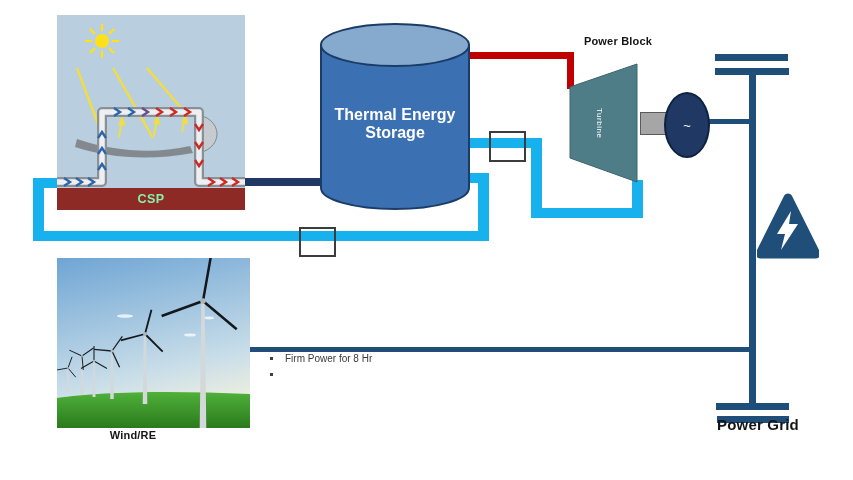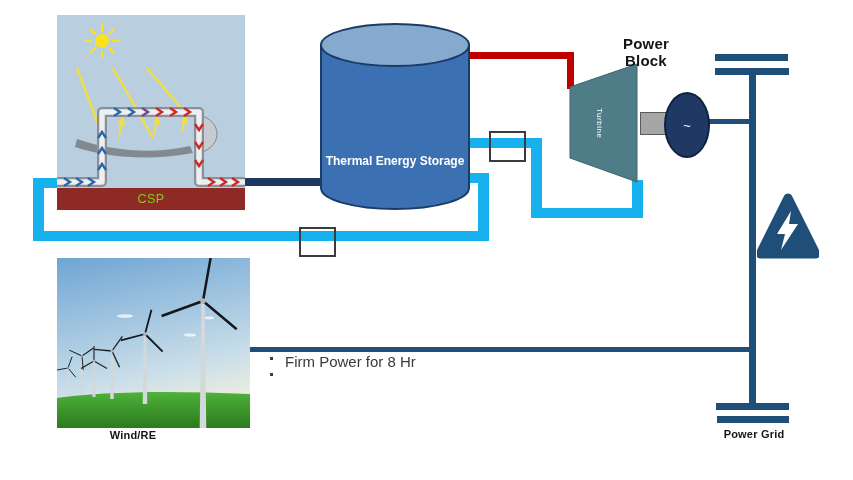--- a/index.html
+++ b/index.html
@@ -18,35 +18,35 @@
   .pipe-htf{background:var(--htf_pipe,#1F3864);}
   .wire{background:var(--electrical,#1F4E79);}
 
   .valve{border:2px solid #3c3c3c;background:transparent;}
 
   .lbl{color:#151515;font-weight:bold;text-align:center;letter-spacing:.2px;}
   .lbl-white{color:#ffffff;font-weight:bold;text-align:center;}
 
   
   .csp-banner{background:var(--csp_banner,#8E2A25);display:flex;align-items:center;justify-content:center;}
-  .csp-banner span{color:#84cc16;font-weight:normal;font-size:12.5px;letter-spacing:.5px;}
+  .csp-banner span{color:#86efac;font-weight:bold;font-size:12.5px;letter-spacing:.5px;}
 
   
   .generator{background:var(--generator_fill,#1F3864);border:2px solid #0e2240;border-radius:50%;
              display:flex;align-items:center;justify-content:center;color:#fff;font-size:13px;}
   .shaft{background:#a6a6a6;border:1px solid #5a5a5a;}
 
   .turbine-label{writing-mode:vertical-rl;color:#fff;font-size:8px;letter-spacing:.5px;
                  display:flex;align-items:center;justify-content:center;}
 
   
   .notes{display:flex;flex-direction:column;gap:4px;}
   .note-row{display:flex;align-items:flex-start;height:12px;}
   .note-bullet{width:3px;height:3px;background:#3f3f3f;margin:4px 12px 0 0;flex:0 0 auto;}
-  .note-text{font-size:15px;color:#3a3a3a;white-space:nowrap;}
+  .note-text{font-size:10px;color:#3a3a3a;white-space:nowrap;}
 </style>
 </head>
 <body>
 
 <div id="canvas">
 
   <div class="abs z-pipe pipe-hot" style="left:468px;top:52px;width:106px;height:7px;"></div>
   <div class="abs z-pipe pipe-hot" style="left:567px;top:52px;width:7px;height:37px;"></div>
 
   <div class="abs z-pipe pipe-htf" style="left:244px;top:178px;width:78px;height:8px;"></div>
@@ -144,44 +144,44 @@
   <div class="abs z-shape csp-banner" style="left:57px;top:188px;width:188px;height:22px;">
     <span>CSP</span>
   </div>
 
   <div class="abs z-shape" style="left:318px;top:20px;width:154px;height:192px;">
     <svg width="154" height="192" viewBox="0 0 154 192">
       <path d="M3,25 L151,25 L151,168 A74,21 0 0 1 3,168 Z" fill="#3B70B2" stroke="#1A3C66" stroke-width="2"></path>
       <ellipse cx="77" cy="25" rx="74" ry="21" fill="#86AACD" stroke="#1A3C66" stroke-width="2"></ellipse>
     </svg>
   </div>
-  <div class="abs z-label lbl-white" style="left:320px;top:106px;width:150px;font-size:12px;margin-top:48px;">Thermal Energy Storage</div>
-
-  <div class="abs z-label lbl" style="left:601px;top:35px;width:90px;font-size:15px;">Power Block</div>
+  <div class="abs z-label lbl-white" style="left:320px;top:106px;width:150px;font-size:16px;">Thermal Energy Storage</div>
+
+  <div class="abs z-label lbl" style="left:573px;top:35px;width:90px;font-size:11px;">Power Block</div>
 
   <div class="abs z-shape" style="left:568px;top:62px;width:72px;height:122px;">
     <svg width="72" height="122" viewBox="0 0 72 122">
       <polygon points="2,25 69,2 69,120 2,96" fill="#4E7D88" stroke="#3C6470" stroke-width="1"></polygon>
     </svg>
   </div>
   <div class="abs z-label turbine-label" style="left:592px;top:94px;width:14px;height:58px;">Turbine</div>
 
   <div class="abs z-shape shaft" style="left:640px;top:112px;width:25px;height:21px;"></div>
 
   <div class="abs z-shape generator" style="left:664px;top:92px;width:42px;height:62px;">
     <span>~</span>
   </div>
 
   <div class="abs z-shape" style="left:757px;top:191px;width:62px;height:72px;">
     <svg width="62" height="72" viewBox="0 0 62 72">
       <path d="M31,7 L59,63 L3,63 Z" fill="#1F4E79" stroke="#1F4E79" stroke-width="9" stroke-linejoin="round"></path>
       <polygon points="34,20 20,43 28,43 24,59 41,33 32,33" fill="#ffffff"></polygon>
     </svg>
   </div>
-  <div class="abs z-label lbl" style="left:709px;top:428px;width:90px;font-size:11px;">Power Grid</div>
+  <div class="abs z-label lbl" style="left:709px;top:416px;width:90px;font-size:15px;text-align:right;">Power Grid</div>
 
   <div class="abs z-shape" style="left:57px;top:258px;width:193px;height:170px;">
     <svg width="193" height="170" viewBox="0 0 193 170">
       <defs>
         <linearGradient id="skyg" x1="0" y1="0" x2="0.25" y2="1">
           <stop offset="0" stop-color="#6FA5D4"></stop>
           <stop offset="0.75" stop-color="#C9DEE9"></stop>
           <stop offset="1" stop-color="#EDEEE0"></stop>
         </linearGradient>
         <linearGradient id="grassg" x1="0" y1="0" x2="0" y2="1">

